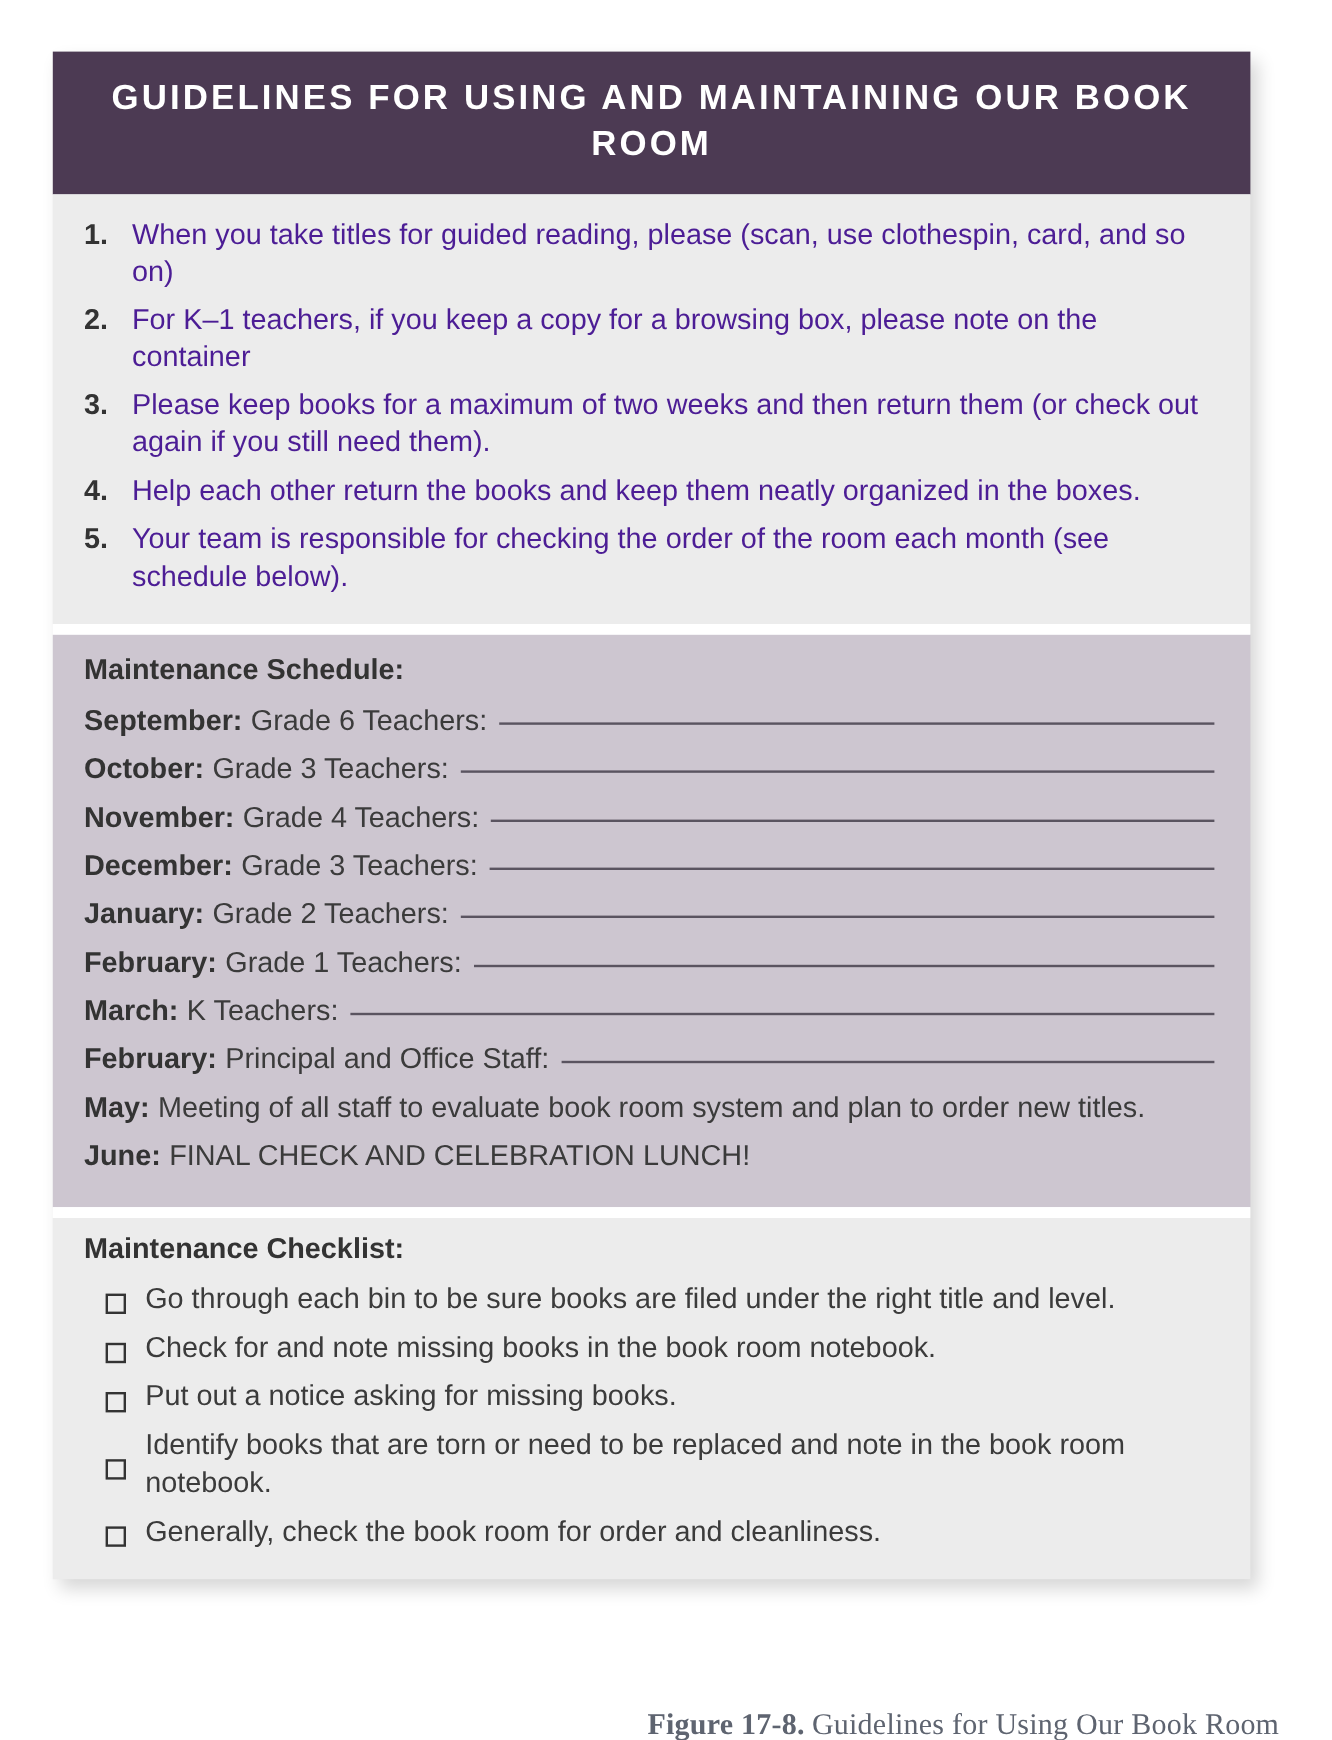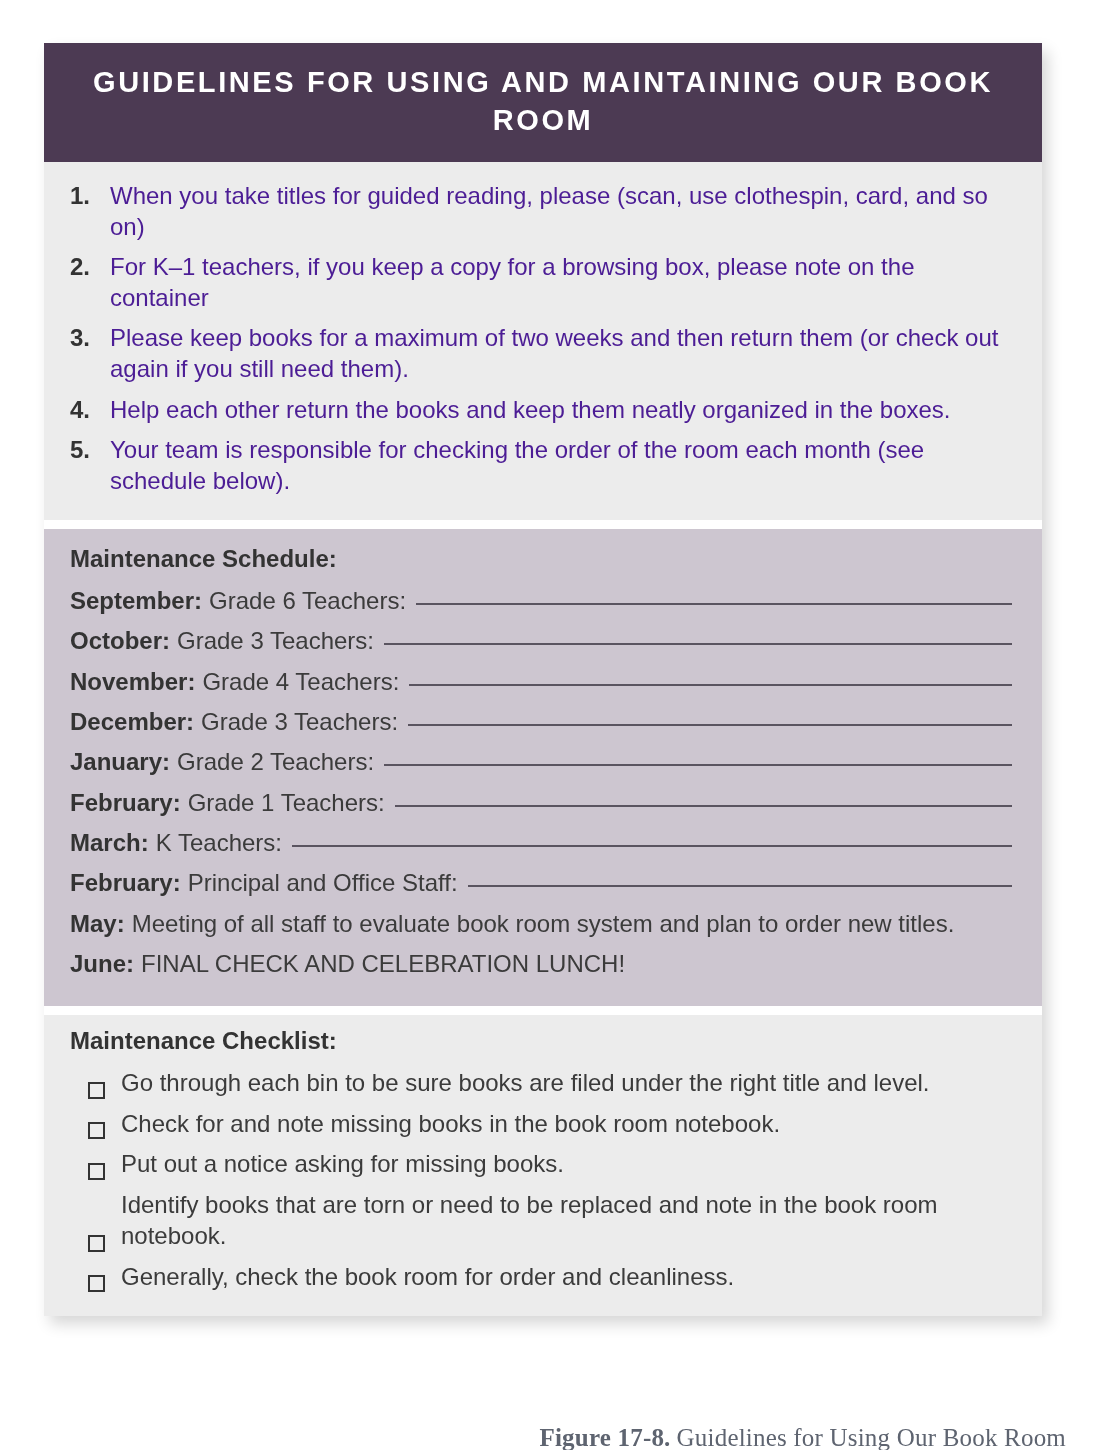--- a/index.html
+++ b/index.html
@@ -130,21 +130,21 @@
   }
   .checklist-heading {
     font-size: 24px;
     font-weight: bold;
     color: #333333;
     margin-bottom: 12px;
     line-height: 1.2;
   }
   .check-row {
     display: flex;
-    align-items: flex-end;
+    align-items: center;
     margin-bottom: 10px;
     padding-left: 18px;
   }
   .check-row:last-child { margin-bottom: 0; }
   .check-box {
     flex: 0 0 auto;
     width: 17px;
     height: 17px;
     border: 2px solid #333333;
     margin-right: 16px;

